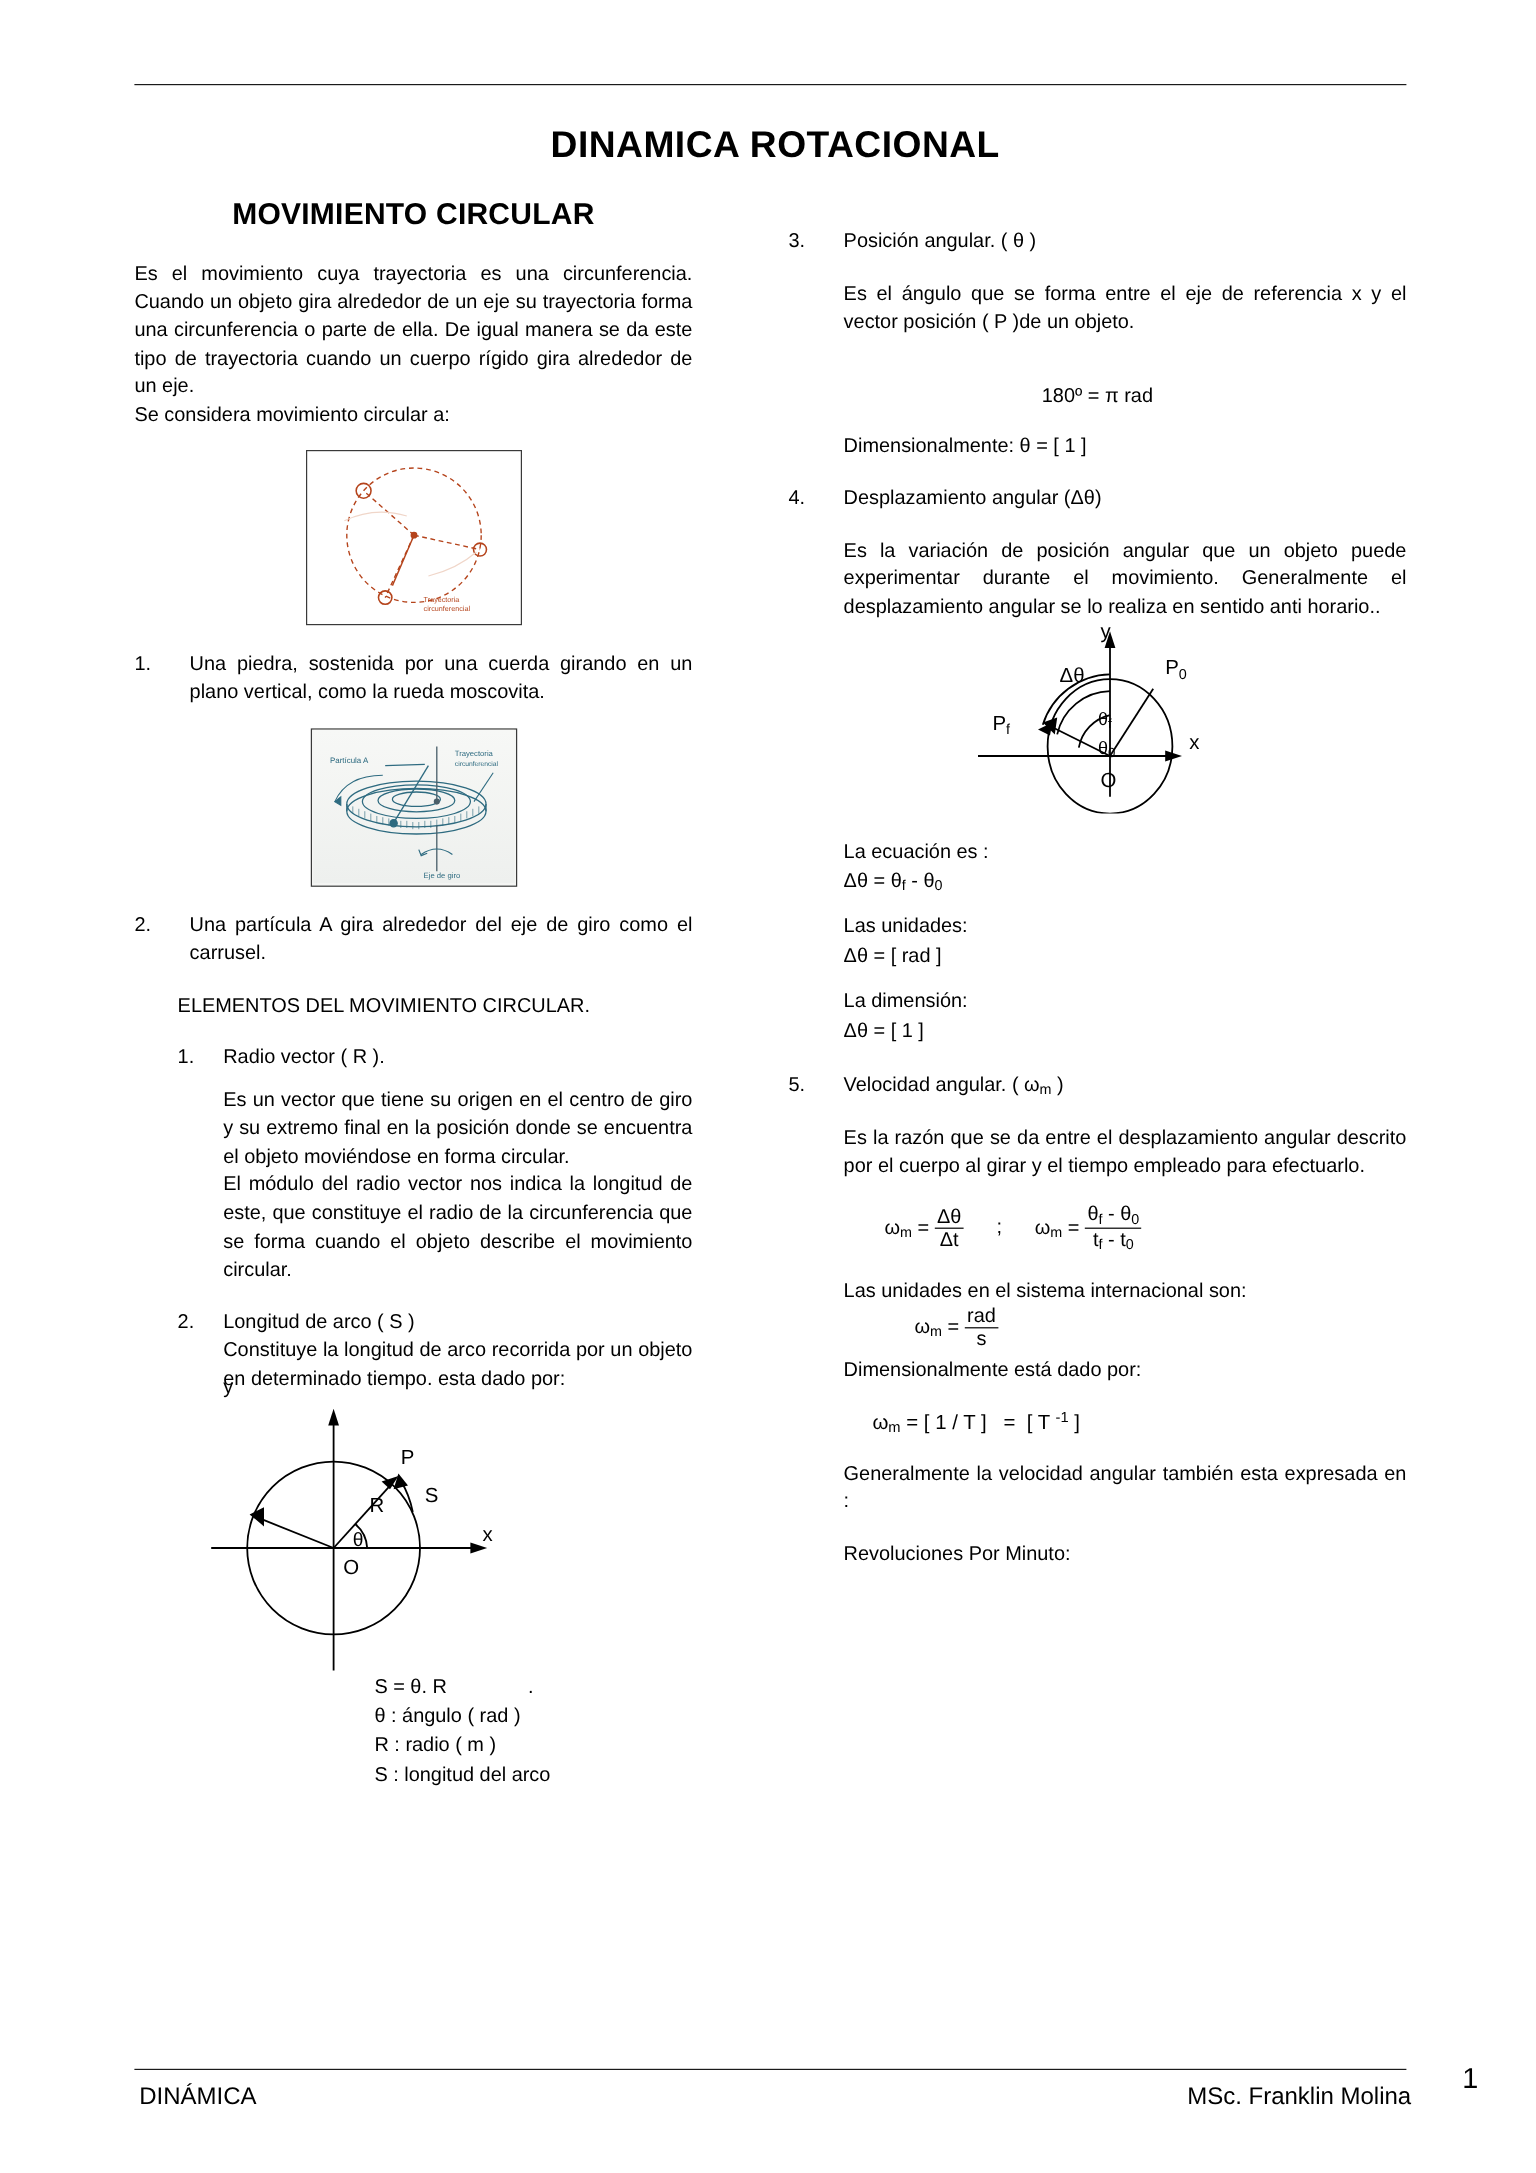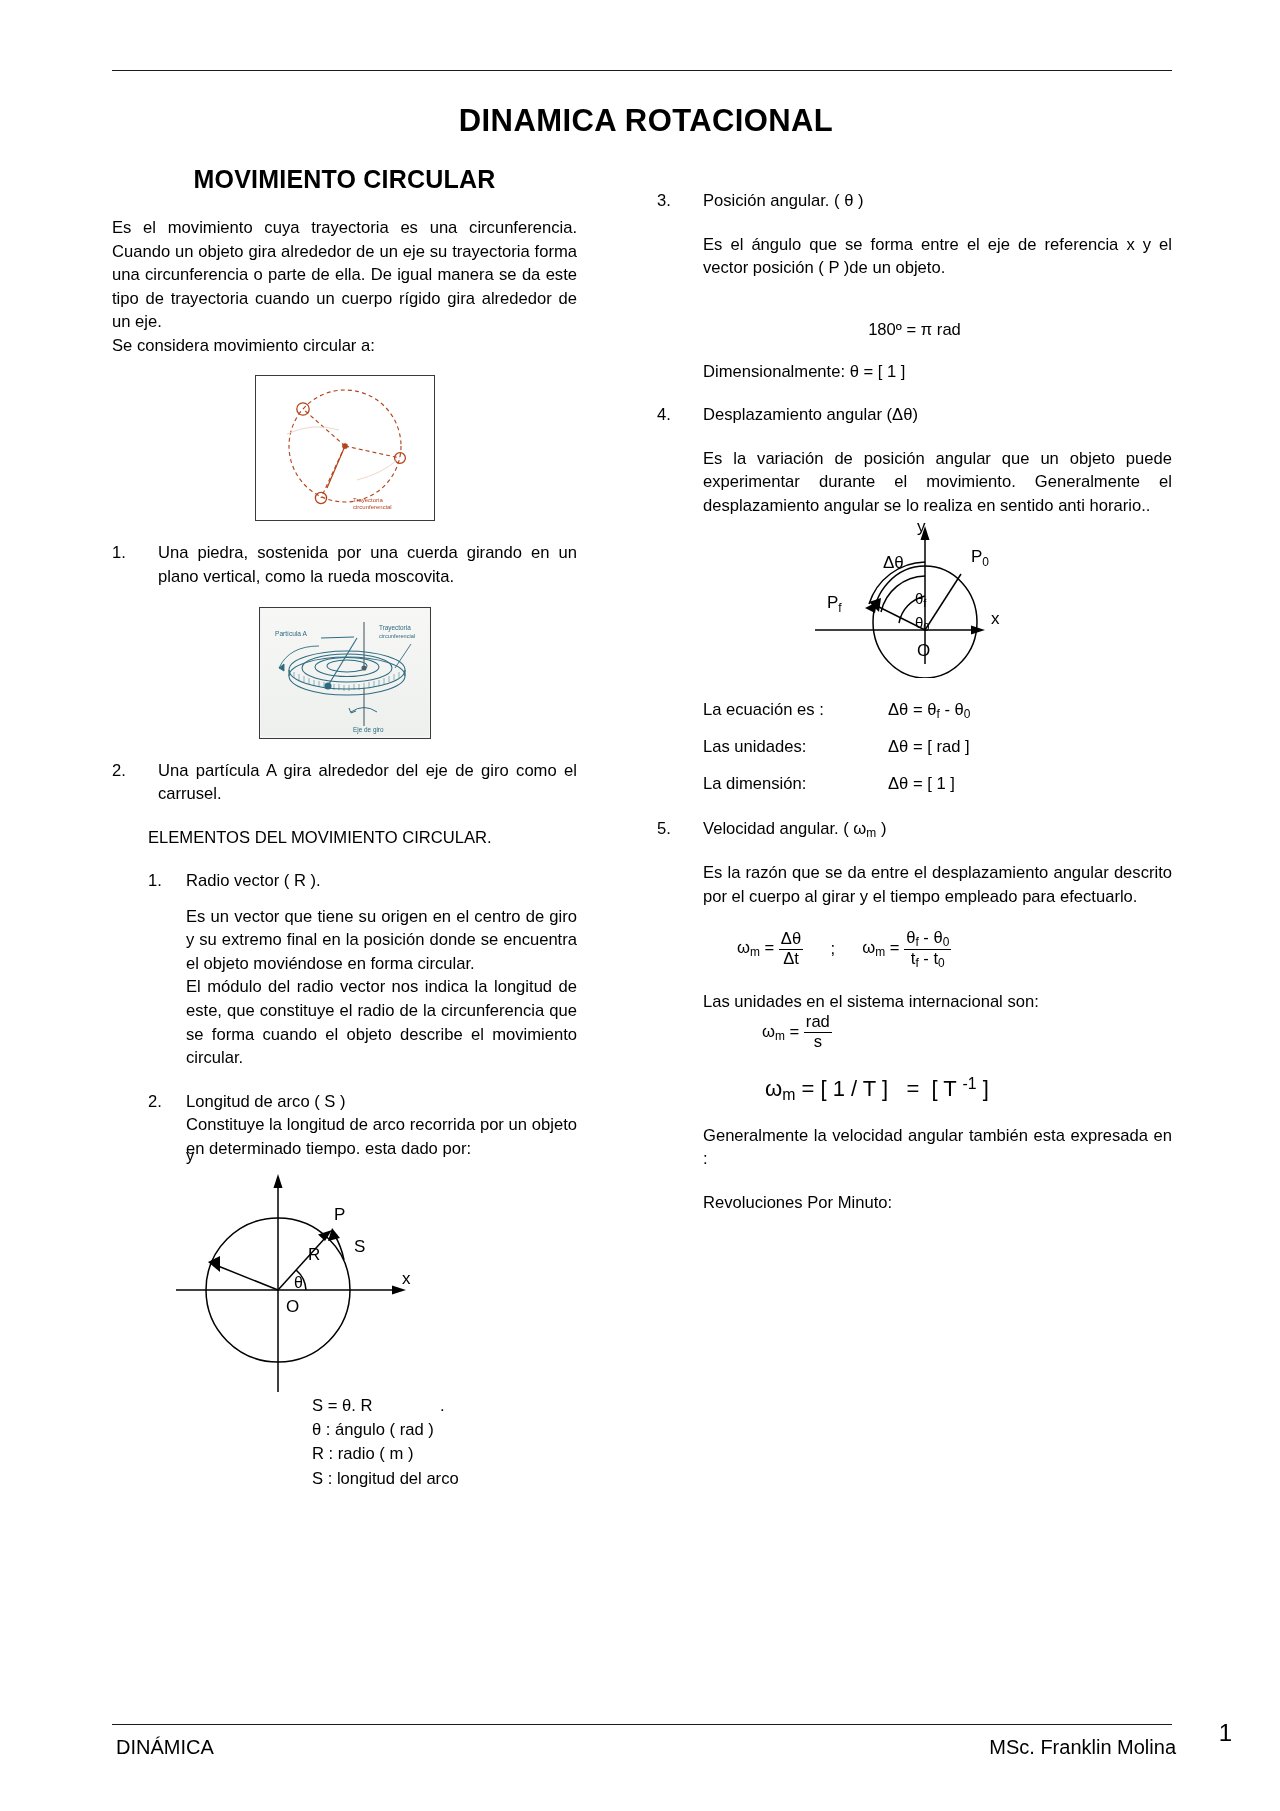--- a/index.html
+++ b/index.html
@@ -137,20 +137,21 @@
 
   
   .eq-center {
     text-align: center;
     font-size: 16.6px;
   }
   .eq-row {
     display: flex;
     font-size: 16.6px;
     line-height: 1.5;
+    flex-direction: column;
   }
   .eq-row .lbl { width: 185px; flex: 0 0 auto; }
   .eq-row .val { flex: 1 1 auto; }
   sub.s { font-size: 0.72em; vertical-align: -0.22em; }
   sup.s { font-size: 0.72em; vertical-align: 0.45em; }
   .frac {
     display: inline-block;
     text-align: center;
     vertical-align: middle;
     line-height: 1.12;
@@ -514,24 +515,25 @@
       <div style="margin-left:105px;font-size:16.6px">
         <span>ω<sub class="s">m</sub> =</span>
         <span class="frac">
           <span class="top">rad</span>
           <span class="bot">s</span>
         </span>
       </div>
 
       <div style="height:4px"></div>
 
-
-      <div class="gap-m"></div>
-
-      <div style="margin-left:108px;font-size:22px">
+      <div class="indent-blk r nojust">Dimensionalmente está dado por:</div>
+
+      <div class="gap-m"></div>
+
+      <div style="margin-left:70px;font-size:17px">
         ω<sub class="s">m</sub> = [ 1 / T ]&nbsp;&nbsp; =&nbsp; [ T <sup class="s">-1</sup> ]
       </div>
 
       <div class="gap-m"></div>
 
       <div class="indent-blk r">Generalmente la velocidad angular también esta expresada en :</div>
 
       <div class="gap-m"></div>
 
       <div class="indent-blk r nojust">Revoluciones Por Minuto:</div>

